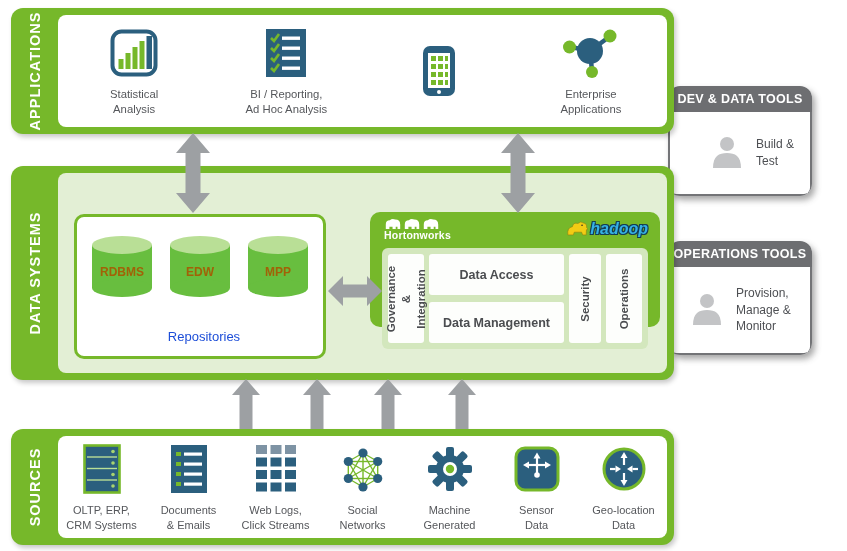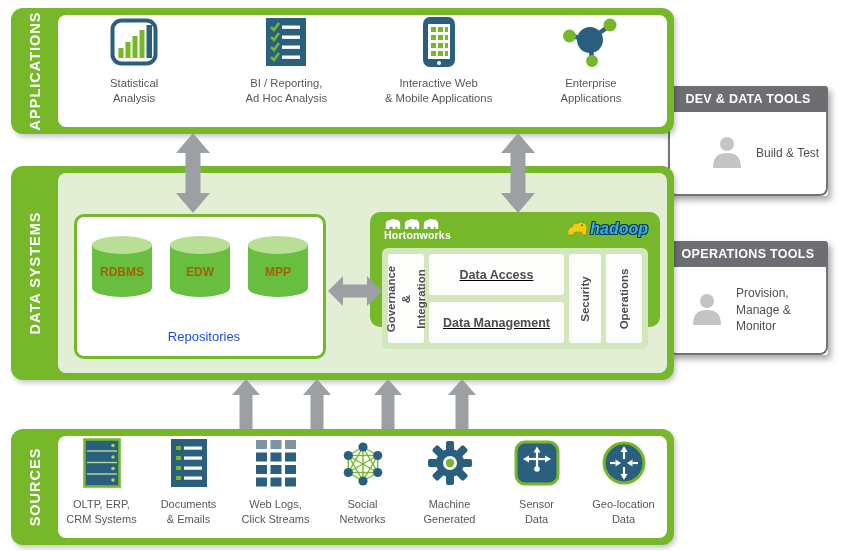--- a/index.html
+++ b/index.html
@@ -9,27 +9,27 @@
   
   .band{position:absolute;background:#76b82a;border-radius:12px;box-shadow:2px 3px 5px rgba(0,0,0,.22);z-index:2;}
   .band-label{position:absolute;left:0;top:0;width:47px;height:100%;}
   .band-label span{position:absolute;left:50%;top:50%;transform:translate(-50%,-50%) rotate(-90deg);
       white-space:nowrap;color:#fff;font-weight:bold;font-size:14.5px;letter-spacing:1px;}
   .band-inner{position:absolute;left:47px;top:7px;right:7px;bottom:7px;border-radius:8px;}
   .inner-white{background:#fff;}
   .inner-lightgreen{background:#e3efd5;}
 
   
-  .items-row{display:flex;align-items:flex-start;justify-content:space-around;height:100%;}
+  .items-row{display:flex;align-items:center;justify-content:space-around;height:100%;}
   .item{flex:1;text-align:center;}
   .item .icon{height:54px;display:flex;align-items:center;justify-content:center;}
   .caption{margin-top:7px;font-size:11.3px;line-height:1.32;color:#55575b;white-space:pre-line;}
 
   
-  .toolbox{position:absolute;left:668px;width:160px;border-radius:3px;overflow:hidden;
+  .toolbox{position:absolute;left:668px;width:144px;border-radius:12px;overflow:hidden;
       box-shadow:3px 4px 6px rgba(60,60,60,.45);z-index:1;background:#fff;}
   .toolbox-header{height:26px;line-height:26px;text-align:center;background:#6d6e71;color:#fff;
       font-weight:bold;font-size:12.5px;letter-spacing:.3px;}
   .toolbox-body{display:flex;align-items:center;gap:12px;padding-left:20px;background:#fff;
       border:2px solid #737477;border-top:none;border-radius:0 0 8px 8px;box-sizing:border-box;}
   .toolbox-body .tool-label{font-size:12px;color:#4d4f53;white-space:pre-line;line-height:1.4;}
 
   
   .repos-box{position:absolute;left:63px;top:48px;width:252px;height:145px;background:#fff;
       border:3px solid #76b82a;border-radius:10px;box-sizing:border-box;}
@@ -45,21 +45,21 @@
   .hd-logo{position:absolute;right:12px;top:8px;display:flex;gap:2px;}
   .hd-logo .word{font-size:16px;font-weight:bold;font-style:italic;color:#35b1e4;
       text-shadow:-1px -1px 0 #123c55,1px -1px 0 #123c55,-1px 1px 0 #123c55,1px 1px 0 #123c55;}
   .hadoop-panel{position:absolute;left:12px;top:36px;width:266px;height:101px;background:#d3e7bd;
       border-radius:6px;box-sizing:border-box;padding:6px;display:flex;gap:5px;}
   .cell{background:#fdfefc;border-radius:3px;position:relative;}
   .cell-v{width:36px;height:89px;}
   .cell-v.narrow{width:32px;}
   .cell-v span{position:absolute;left:50%;top:50%;transform:translate(-50%,-50%) rotate(-90deg);
       white-space:pre-line;text-align:center;font-size:11.5px;font-weight:bold;color:#4b4d50;line-height:1.3;}
-  .mid-col{flex:1;display:flex;flex-direction:column;gap:7px;text-decoration:underline;}
+  .mid-col{flex:1;display:flex;flex-direction:column;gap:7px;}
   .cell-h{flex:1;display:flex;align-items:center;justify-content:center;}
   .cell-h span{font-size:12.5px;font-weight:bold;color:#4b4d50;}
 
   .arrow{position:absolute;z-index:5;}
   .src-caption{font-size:11px;}
 </style>
 </head>
 <body>
 
 <div class="canvas">
@@ -148,22 +148,20 @@
                 <rect x="9" y="27" width="5" height="5"></rect>
                   <rect x="16" y="27" width="5" height="5"></rect>
                   <rect x="23" y="27" width="3" height="5"></rect>
                 <rect x="9" y="35" width="5" height="5"></rect>
                   <rect x="16" y="35" width="5" height="5"></rect>
                   <rect x="23" y="35" width="3" height="5"></rect>
               </g>
               <circle cx="17" cy="47" r="2" fill="#fff"></circle>
             </svg>
           </div>
-          <div class="caption">Interactive Web
-&amp; Mobile Applications</div>
         </div>
         <div class="item">
           <div class="icon">
             <svg width="56" height="52" viewBox="0 0 56 52">
               <g stroke="#2b5f7e" stroke-width="4.5">
                 <line x1="27" y1="24" x2="46" y2="10"></line>
                 <line x1="27" y1="24" x2="8" y2="20"></line>
                 <line x1="27" y1="24" x2="29" y2="44"></line>
               </g>
               <circle cx="27" cy="24" r="13" fill="#2b5f7e"></circle>

